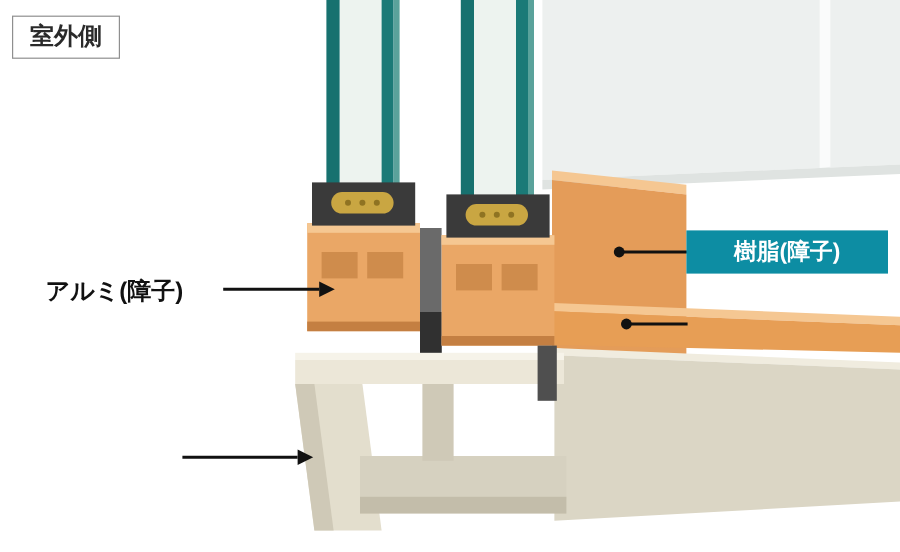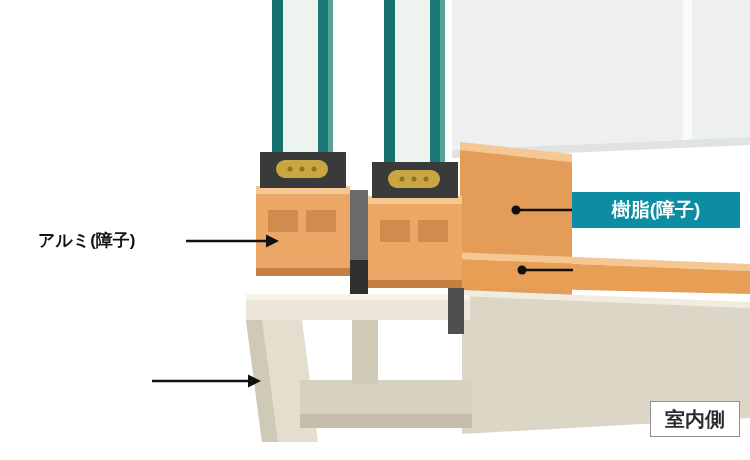--- a/index.html
+++ b/index.html
@@ -6,21 +6,21 @@
   html,body { background:#ffffff; }
   body { font-family:"Liberation Sans","DejaVu Sans",sans-serif; }
   .stage { position:relative; width:750px; height:460px; background:#ffffff; overflow:hidden; }
   .stage > svg { position:absolute; left:0; top:0; width:750px; height:460px; }
   .side-box {
     position:absolute; background:#ffffff; border:1px solid #8f8f8f;
     color:#2a2a2a; font-size:20px; font-weight:700; line-height:1.3;
     padding:4px 14px; white-space:nowrap;
   }
   .callout-text {
-    position:absolute; color:#111111; font-size:17px; font-weight:700; white-space:nowrap;
+    position:absolute; color:#111111; font-size:20px; font-weight:700; white-space:nowrap;
   }
   .badge {
     position:absolute; width:168px; height:36px; background:#0d8da3; color:#ffffff;
     font-size:19px; font-weight:700; display:flex; align-items:center; justify-content:center;
     white-space:nowrap;
   }
 </style>
 </head>
 <body>
 
@@ -104,22 +104,22 @@
       <polygon points="266,234.5 279,241 266,247.5" fill="#111111"></polygon>
       <line x1="152" y1="381" x2="248" y2="381" stroke="#111111" stroke-width="2.5"></line>
       <polygon points="248,374.5 261,381 248,387.5" fill="#111111"></polygon>
       <line x1="518" y1="210" x2="573" y2="210" stroke="#111111" stroke-width="2.5"></line>
       <circle cx="516" cy="210" r="4.5" fill="#111111"></circle>
       <line x1="524" y1="270" x2="573" y2="270" stroke="#111111" stroke-width="2.5"></line>
       <circle cx="522" cy="270" r="4.5" fill="#111111"></circle>
     </g>
   </svg>
 
+  <div class="side-box" style="left:10px; top:13px;">室外側</div>
 
-  <div class="side-box" style="right:10px; top:401px;">室内側</div>
 
   <div class="callout-text" style="left:38px; top:229px;">アルミ(障子)</div>
 
 
   <div class="badge" style="right:10px; top:192px;">樹脂(障子)</div>
 
 
 </div>
 
 </body></html>

